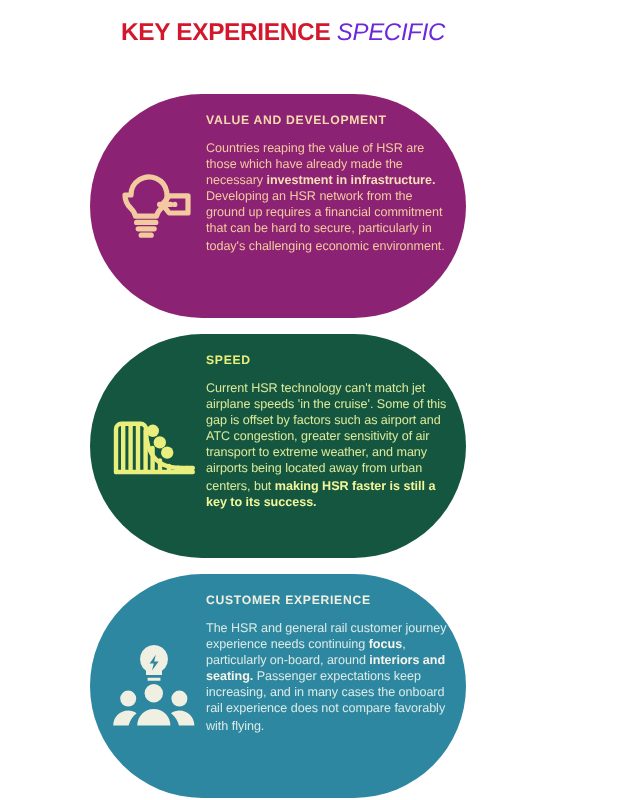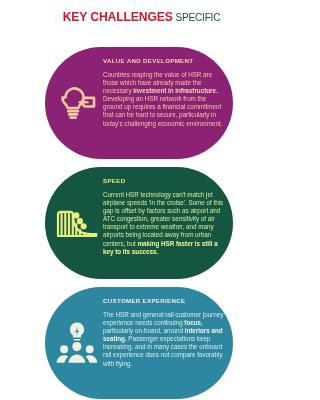--- a/index.html
+++ b/index.html
@@ -29,23 +29,24 @@
     white-space: nowrap;
   }
   .t-bold {
     font-weight: bold;
     font-size: 12.2px;
     letter-spacing: -0.15px;
     color: #D3172C;
   }
   .t-light {
     font-weight: normal;
-    font-size: 10px;
+    font-size: 12px;
     letter-spacing: -0.15px;
-    color: #14532d;
+    color: #6d28d9;
+    font-style: italic;
   }
 
   
   .card {
     position: absolute;
     left: 45px;
     width: 188px;
     height: 112px;
     border-radius: 56px;
     box-sizing: border-box;
@@ -99,21 +100,21 @@
   #card-2 .card-heading { color: #EFEFE2; }
   #card-2 .card-text    { color: #DCEAE6; }
   #card-2 .card-text b  { color: #F4F4EA; }
 
   svg { display: block; }
 </style>
 </head>
 <body>
 
 <div id="title-block">
-  <span class="title-line"><span class="t-bold">KEY CHALLENGES</span><span class="t-light"> SPECIFIC</span></span>
+  <span class="title-line"><span class="t-bold">KEY EXPERIENCE</span><span class="t-light"> SPECIFIC</span></span>
 </div>
 
 <div class="card" id="card-0">
   <div class="card-icon">
     <svg width="50" height="50" viewBox="0 0 50 50">
       <g fill="none" stroke="#F3C9A0" stroke-width="2.6" stroke-linecap="round" stroke-linejoin="round">
         <path d="M13.5 19.5a9 9 0 1 1 15.2 6.5c-1.4 1.4-2.2 2.6-2.4 4.1h-10.6c-0.2-1.5-1-2.7-2.4-4.1a8.95 8.95 0 0 1-2.8-6.5z"></path>
         <path d="M16.3 33.2h9.6"></path>
         <path d="M17.1 36.4h8"></path>
         <path d="M18.6 39.6h5"></path>

